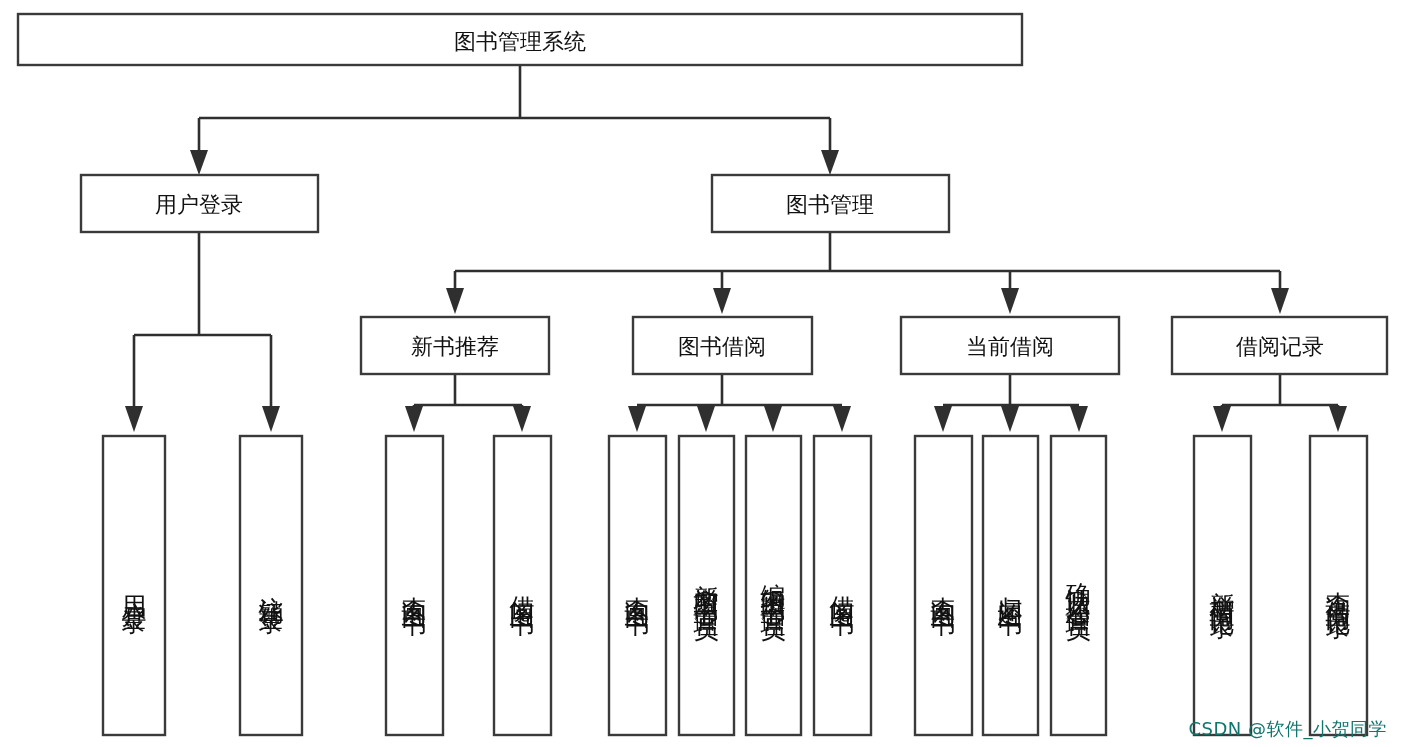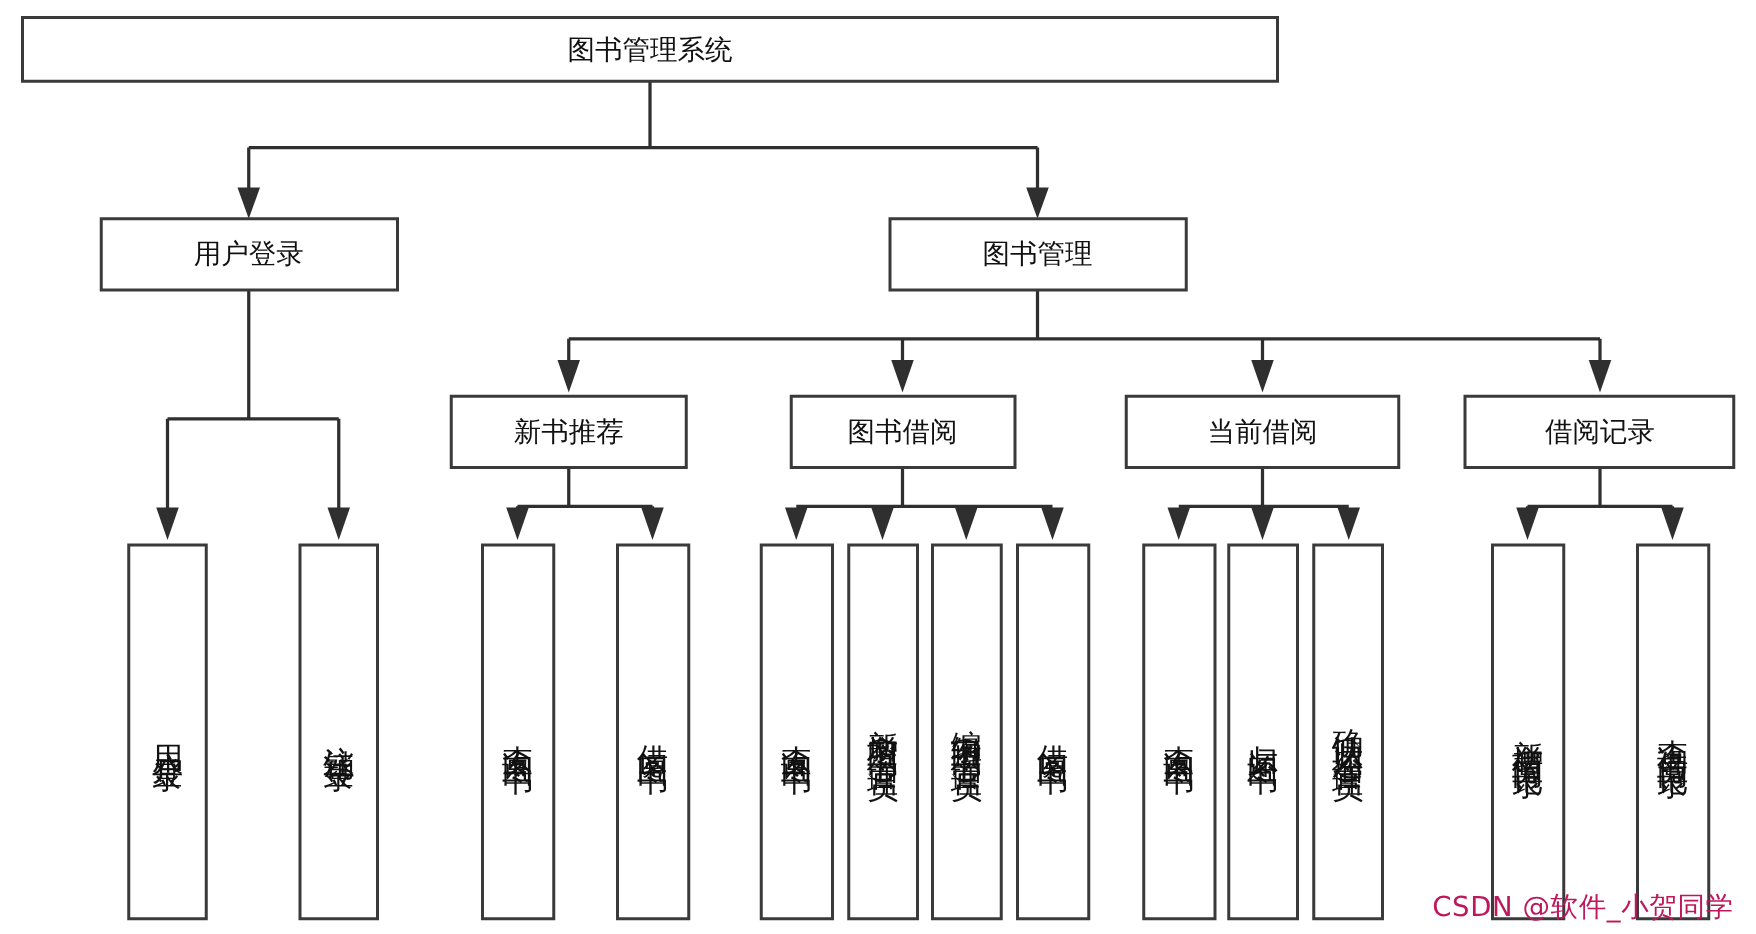--- a/index.html
+++ b/index.html
@@ -58,22 +58,22 @@
     text-orientation: upright;
     letter-spacing: 5px;
     dominant-baseline: central;
     text-anchor: middle;
   }
   .watermark-text {
     position: absolute;
     right: 18px;
     bottom: 6px;
     font-family: "DejaVu Sans", "Liberation Sans", sans-serif;
-    font-size: 22px;
-    color: #be185d;
+    font-size: 18px;
+    color: #0f766e;
     white-space: nowrap;
     pointer-events: none;
     letter-spacing: 0.5px;
   }
 </style>
 </head>
 <body>
 
 <div id="diagram-root">
 

